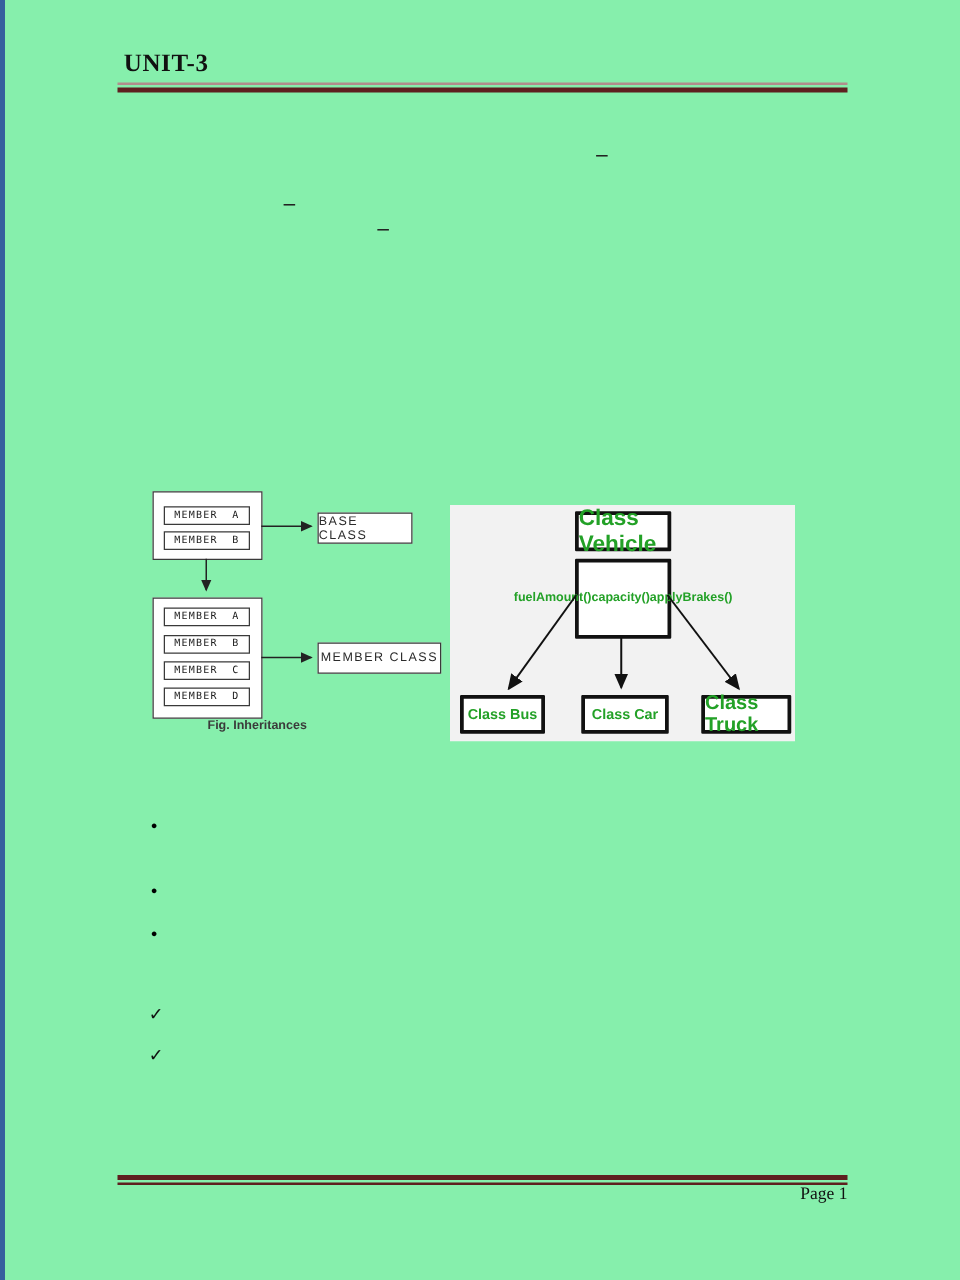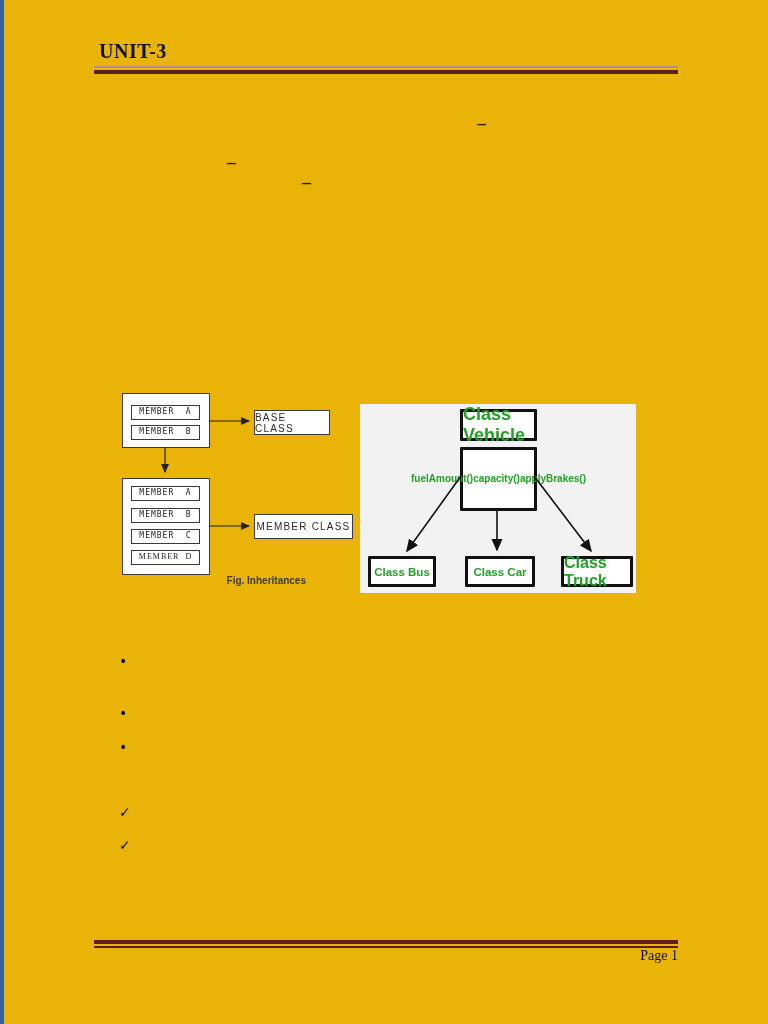--- a/index.html
+++ b/index.html
@@ -1,19 +1,19 @@
 <!DOCTYPE html>
 <html><head>
 <meta charset="utf-8">
 <style>
   html,body{margin:0;padding:0;background:#ffffff;}
   .page{
     position:relative;
     width:768px;height:1024px;
-    background:#eab308;
+    background:#86efac;
     overflow:hidden;
     font-family:"Liberation Serif", serif;
   }
   .edge-strip{
     position:absolute;left:0;top:0;width:4px;height:1024px;
     background:#35619e;
   }
   
   .doc-title{
     position:absolute;left:99px;top:40px;
@@ -65,33 +65,33 @@
   .group-top{left:122px;top:393px;width:86px;height:53px;}
   .group-bottom{left:122px;top:478px;width:86px;height:95px;}
   .member-box{
     position:absolute;left:8px;width:67px;height:13px;
     border:1px solid #3a3a3a;background:#ffffff;
     font-family:"DejaVu Sans Mono", monospace;
     font-size:8px;line-height:12px;text-align:center;
     color:#1a1a1a;letter-spacing:1px;white-space:pre;
   }
   .mt-a{top:11px;} .mt-b{top:31px;}
-  .mb-a{top:7px;} .mb-b{top:29px;} .mb-c{top:50px;} .mb-d{top:71px;font-family:Liberation Serif, serif;}
+  .mb-a{top:7px;} .mb-b{top:29px;} .mb-c{top:50px;} .mb-d{top:71px;}
   .label-box{
     position:absolute;background:#ffffff;
     border:1px solid #3a3a3a;
     font-family:"Liberation Sans", sans-serif;
     font-size:10px;color:#2b2b2b;letter-spacing:1.2px;
     display:flex;align-items:center;justify-content:center;
   }
   .base-box{left:254px;top:410px;width:74px;height:23px;}
   .derived-box{left:254px;top:514px;width:97px;height:23px;}
   .fig-caption{
     position:absolute;left:166px;top:575px;width:140px;
-    text-align:right;
+    text-align:left;
     font-family:"Liberation Sans", sans-serif;
     font-weight:bold;font-size:10px;color:#3a3a3a;
   }
   .arrow-svg{position:absolute;pointer-events:none;}
   
   .fig-right{
     position:absolute;left:360px;top:404px;width:276px;height:189px;
     background:#f2f2f2;
   }
   .gbox{

